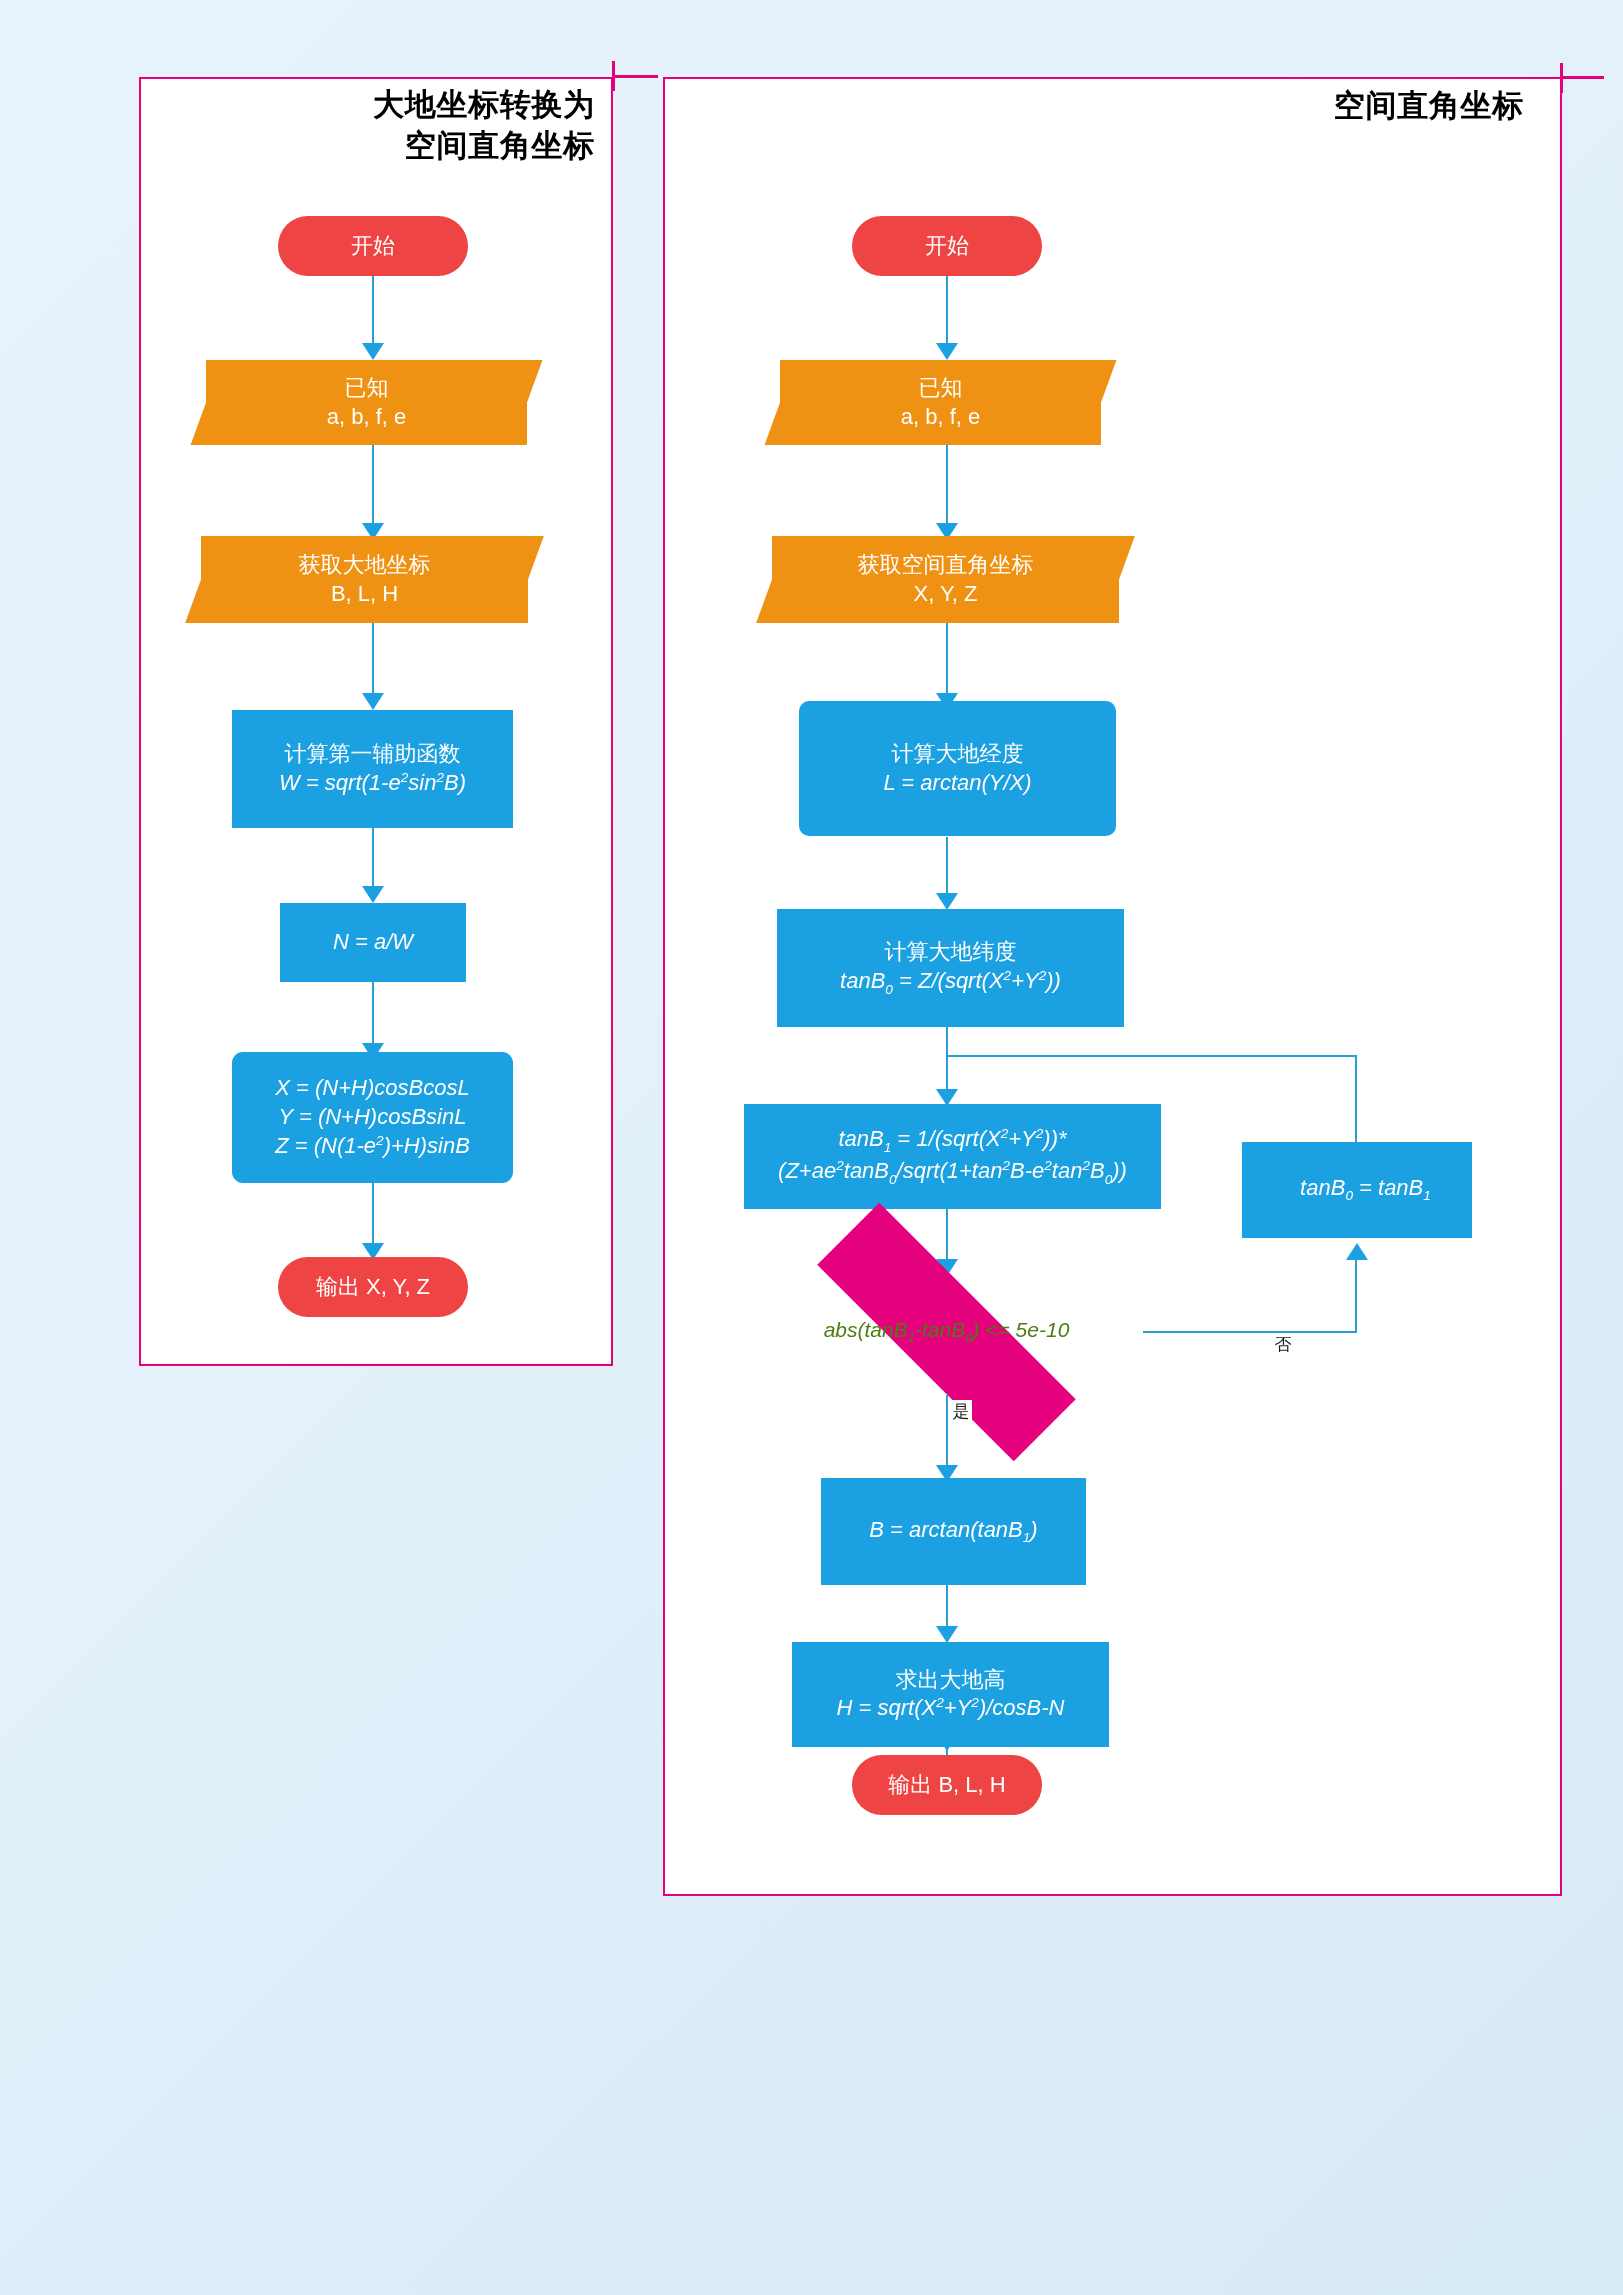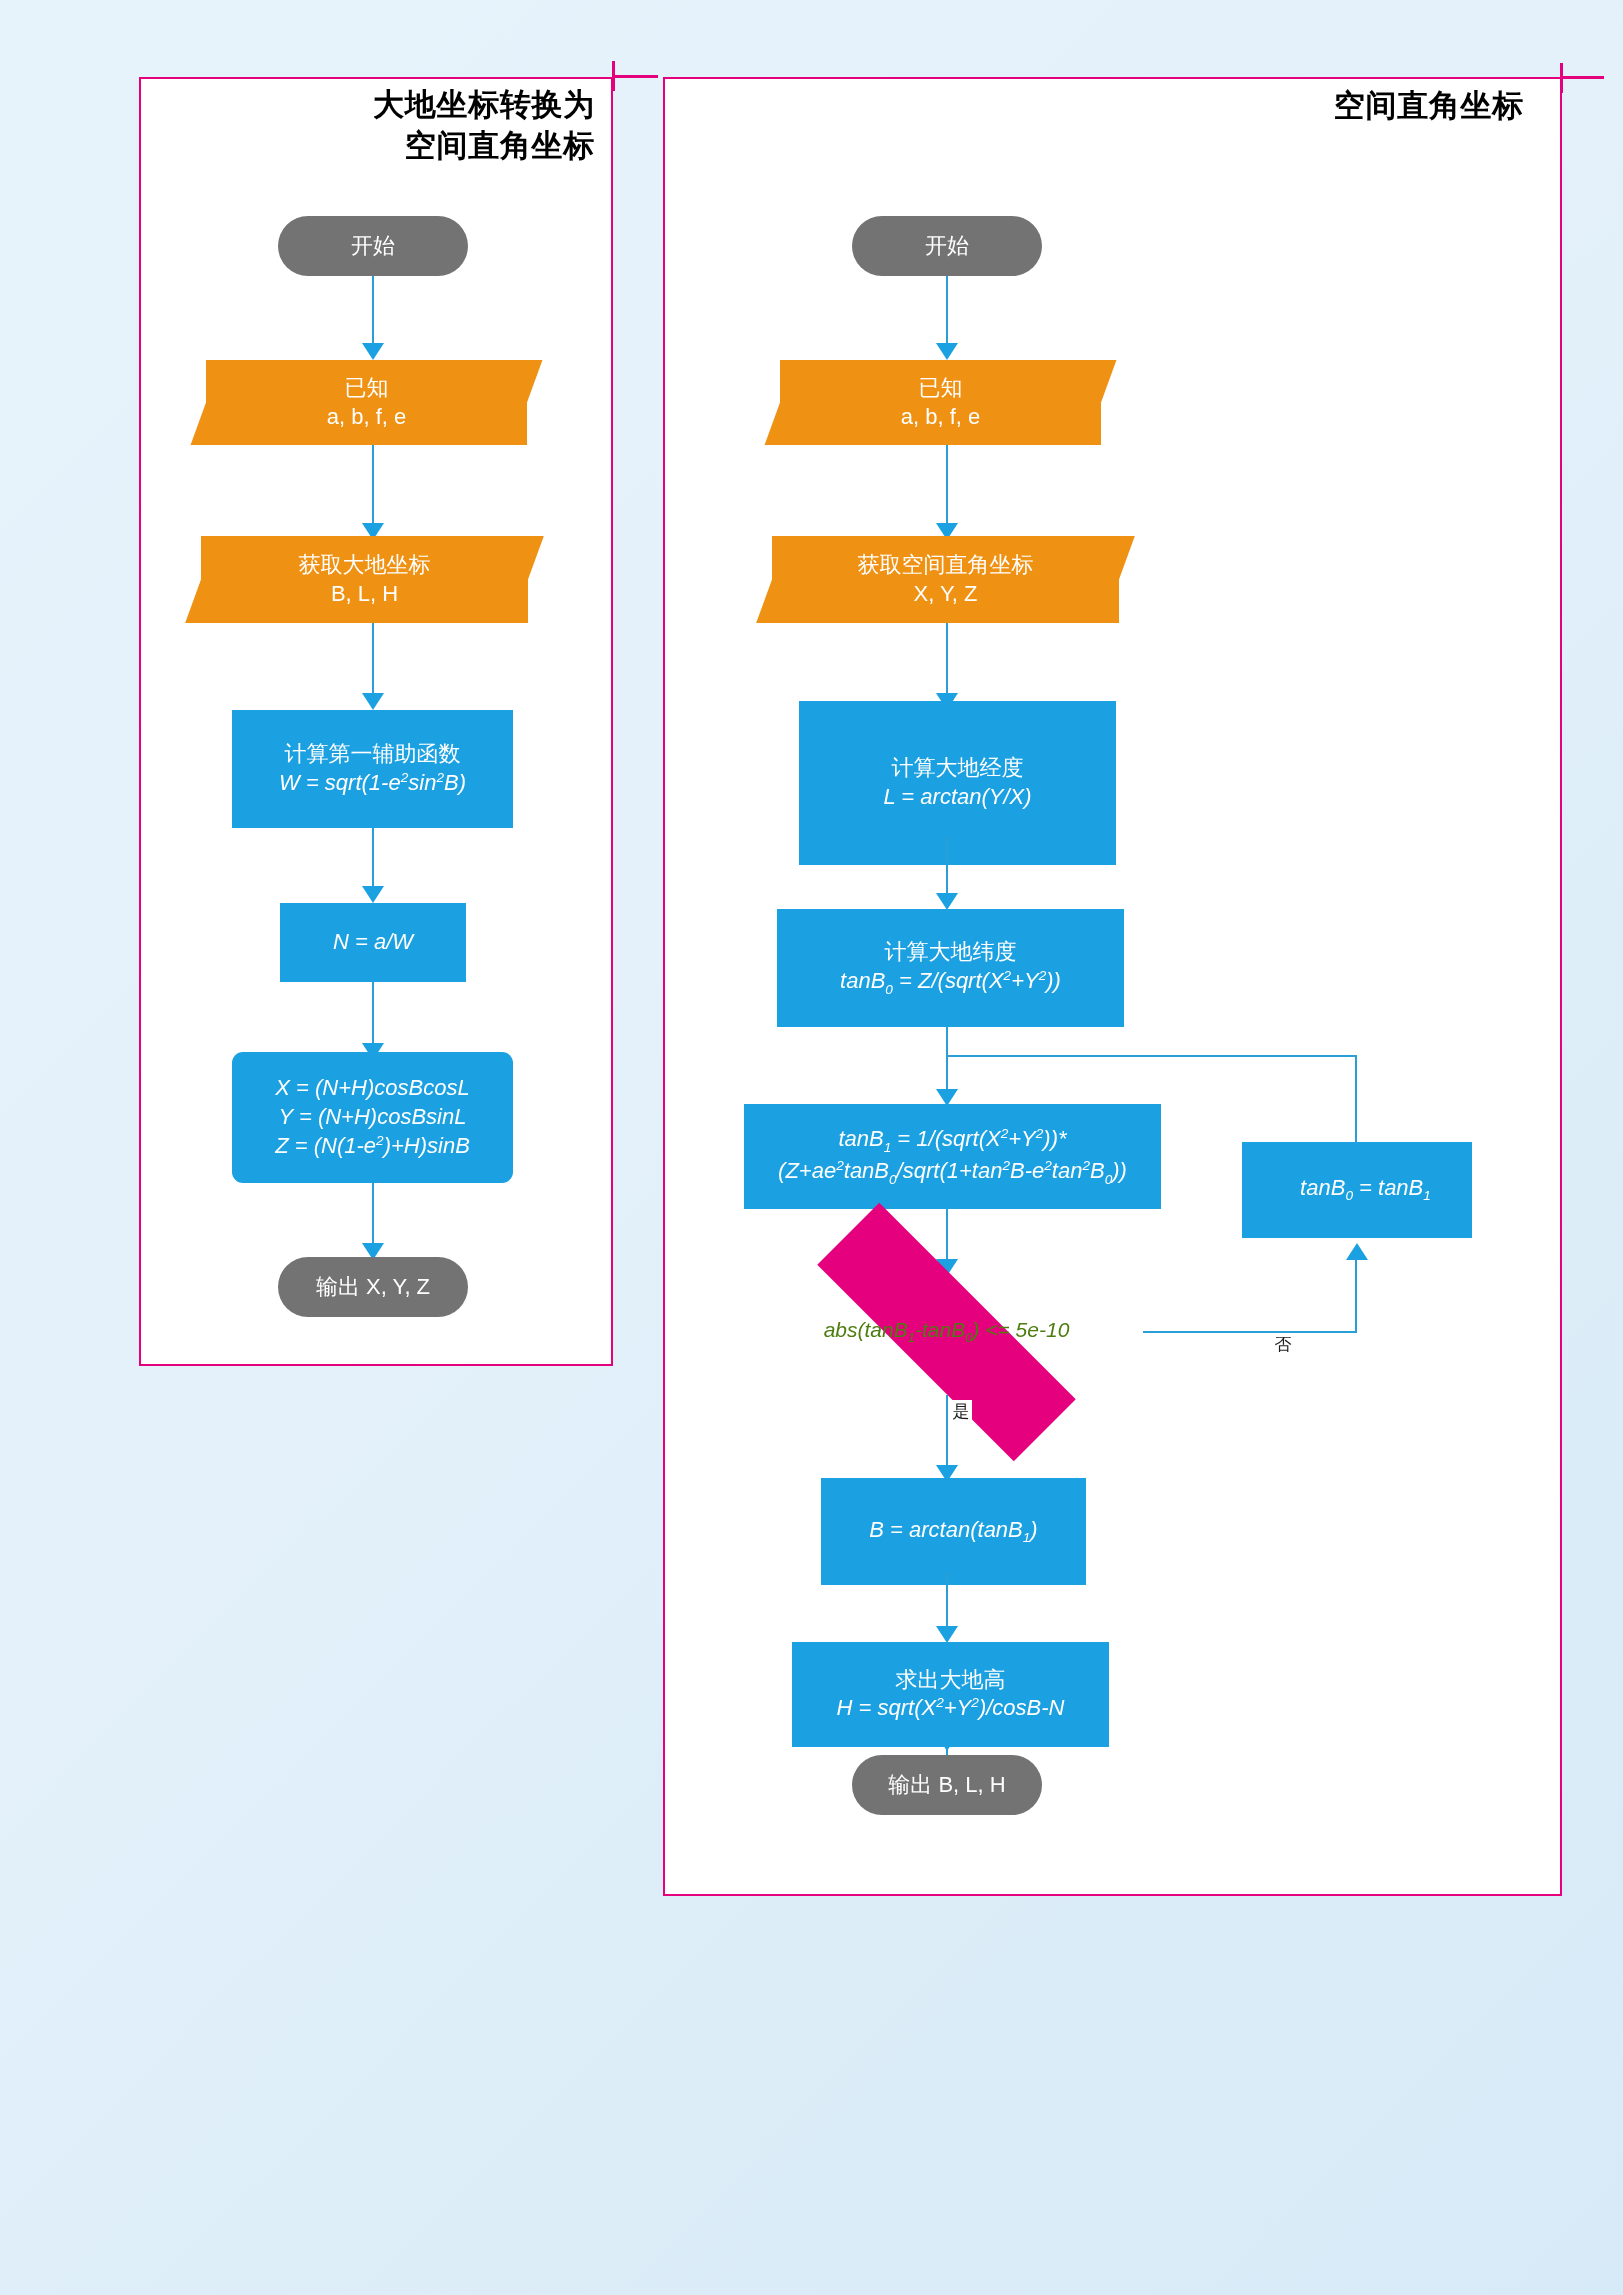--- a/index.html
+++ b/index.html
@@ -14,21 +14,21 @@
   #panel-right{left:663px;top:77px;width:899px;height:1819px;}
 
   .regmark{position:absolute;background:#e5007d;}
 
   .title{position:absolute;color:#000000;font-weight:bold;font-size:31px;line-height:1.32;text-align:right;letter-spacing:0.7px;}
   #title-left{left:196px;top:85px;width:399px;}
   #title-right{left:981px;top:86px;width:543px;}
 
   .node{position:absolute;box-sizing:border-box;display:flex;align-items:center;justify-content:center;
         color:#ffffff;text-align:center;line-height:1.3;}
-  .terminal{background:#737373;border-radius:43px;font-size:22px;}
+  .terminal{background:#ef4444;border-radius:43px;font-size:22px;}
   .process{background:#1ba1e2;font-size:22px;}
   .io{background:#ef9112;font-size:22px;}
   .io .skew{transform:skewX(-20deg);position:absolute;inset:0;background:#ef9112;z-index:0;}
   .io .txt{position:relative;z-index:1;}
   .decision{position:absolute;display:flex;align-items:center;justify-content:center;color:#4d7c0f;font-size:21px;}
   .decision .dia{position:absolute;inset:0;background:#e5007d;transform:rotate(45deg) scale(.707);z-index:0;}
   .decision .txt{position:relative;z-index:1;white-space:nowrap;}
 
   .f{font-style:italic;}
   sup{font-size:.62em;vertical-align:super;font-style:italic;}
@@ -132,21 +132,21 @@
 <div class="node io" style="left:772px;top:536px;width:347px;height:87px;">
   <span class="skew"></span>
   <span class="txt">
     <span>获取空间直角坐标</span><br>
     <span>X, Y, Z</span>
   </span>
 </div>
 <div class="conn vline" style="left:946px;top:623px;height:85px;"></div>
 <div class="arrow-d" style="left:936px;top:693px;"></div>
 
-<div class="node process" style="left:799px;top:701px;width:317px;height:164px;flex-direction:column;">
+<div class="node process" style="left:799px;top:701px;width:317px;height:135px;flex-direction:column;border-radius:10px;">
   <span>计算大地经度</span>
   <span class="f">L = arctan(Y/X)</span>
 </div>
 <div class="conn vline" style="left:946px;top:837px;height:69px;"></div>
 <div class="arrow-d" style="left:936px;top:893px;"></div>
 
 <div class="node process" style="left:777px;top:909px;width:347px;height:118px;flex-direction:column;">
   <span>计算大地纬度</span>
   <span class="f">tanB<sub>0</sub> = Z/(sqrt(X<sup>2</sup>+Y<sup>2</sup>))</span>
 </div>

